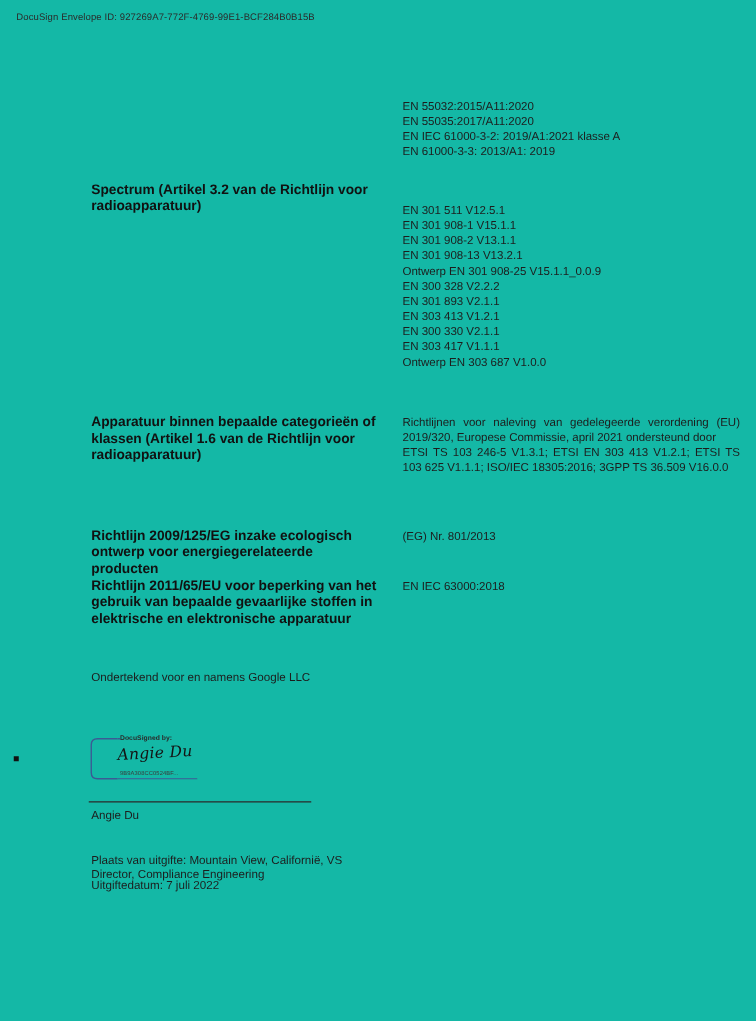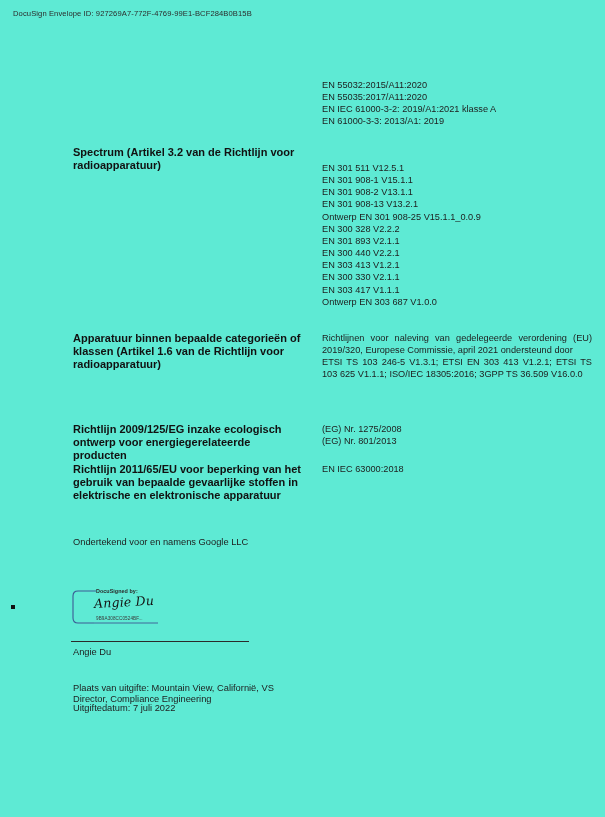--- a/index.html
+++ b/index.html
@@ -9,21 +9,21 @@
   }
   body {
     font-family: "Liberation Sans", sans-serif;
     color: #1a1a1a;
     -webkit-font-smoothing: antialiased;
   }
   .page {
     position: relative;
     width: 605px;
     height: 817px;
-    background: #5eead4;
+    background: #14b8a6;
     overflow: hidden;
   }
 
   
   .envelope-header {
     position: absolute;
     left: 13px;
     top: 9px;
     font-size: 7.6px;
     letter-spacing: 0.1px;
@@ -194,40 +194,38 @@
     <div class="req-row">
       <div class="req-label" style="top:146px;">Spectrum (Artikel 3.2 van de Richtlijn voor radioapparatuur)</div>
       <div class="req-values" style="top:146px;margin-top:16px;">
         <span class="vline">EN 301 511 V12.5.1</span>
         <span class="vline">EN 301 908-1 V15.1.1</span>
         <span class="vline">EN 301 908-2 V13.1.1</span>
         <span class="vline">EN 301 908-13 V13.2.1</span>
         <span class="vline">Ontwerp EN 301 908-25 V15.1.1_0.0.9</span>
         <span class="vline">EN 300 328 V2.2.2</span>
         <span class="vline">EN 301 893 V2.1.1</span>
-        <span class="vline">EN 300 440 V2.2.1</span>
         <span class="vline">EN 303 413 V1.2.1</span>
         <span class="vline">EN 300 330 V2.1.1</span>
         <span class="vline">EN 303 417 V1.1.1</span>
         <span class="vline">Ontwerp EN 303 687 V1.0.0</span>
       </div>
     </div>
 
     <div class="req-row">
       <div class="req-label" style="top:332px;">Apparatuur binnen bepaalde categorieën of klassen (Artikel 1.6 van de Richtlijn voor radioapparatuur)</div>
       <div class="req-values justify" style="top:332px;">
         <span class="jline">Richtlijnen voor naleving van gedelegeerde verordening (EU) 2019/320, Europese Commissie, april 2021 ondersteund door</span>
         <span class="jline">ETSI TS 103 246-5 V1.3.1; ETSI EN 303 413 V1.2.1; ETSI TS 103 625 V1.1.1; ISO/IEC 18305:2016; 3GPP TS 36.509 V16.0.0</span>
       </div>
     </div>
 
     <div class="req-row">
       <div class="req-label" style="top:423px;">Richtlijn 2009/125/EG inzake ecologisch ontwerp voor energiegerelateerde producten</div>
       <div class="req-values" style="top:423px;">
-        <span class="vline">(EG) Nr. 1275/2008</span>
         <span class="vline">(EG) Nr. 801/2013</span>
       </div>
     </div>
 
     <div class="req-row">
       <div class="req-label" style="top:463px;">Richtlijn 2011/65/EU voor beperking van het gebruik van bepaalde gevaarlijke stoffen in elektrische en elektronische apparatuur</div>
       <div class="req-values" style="top:463px;">
         <span class="vline">EN IEC 63000:2018</span>
       </div>
     </div>

